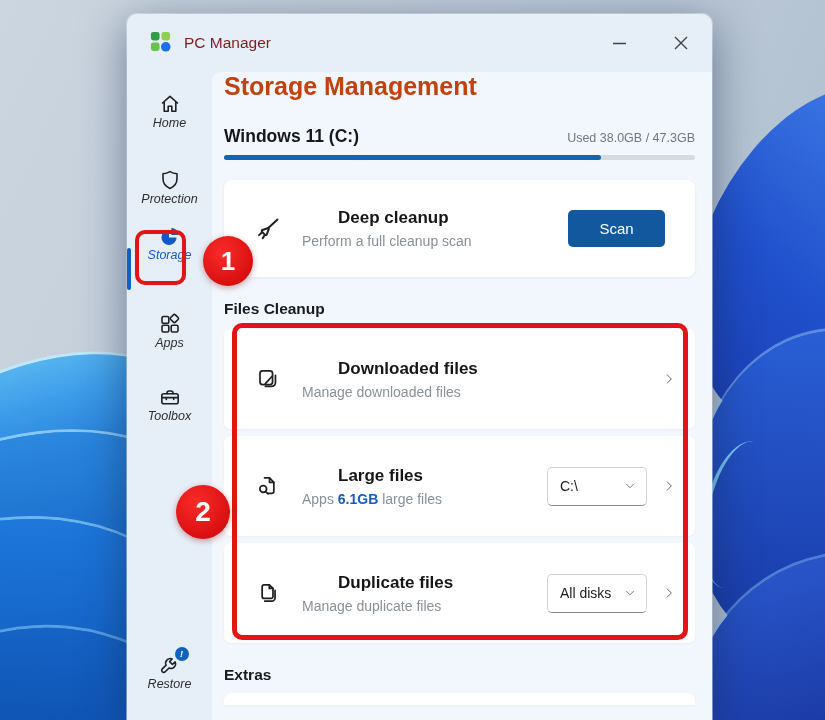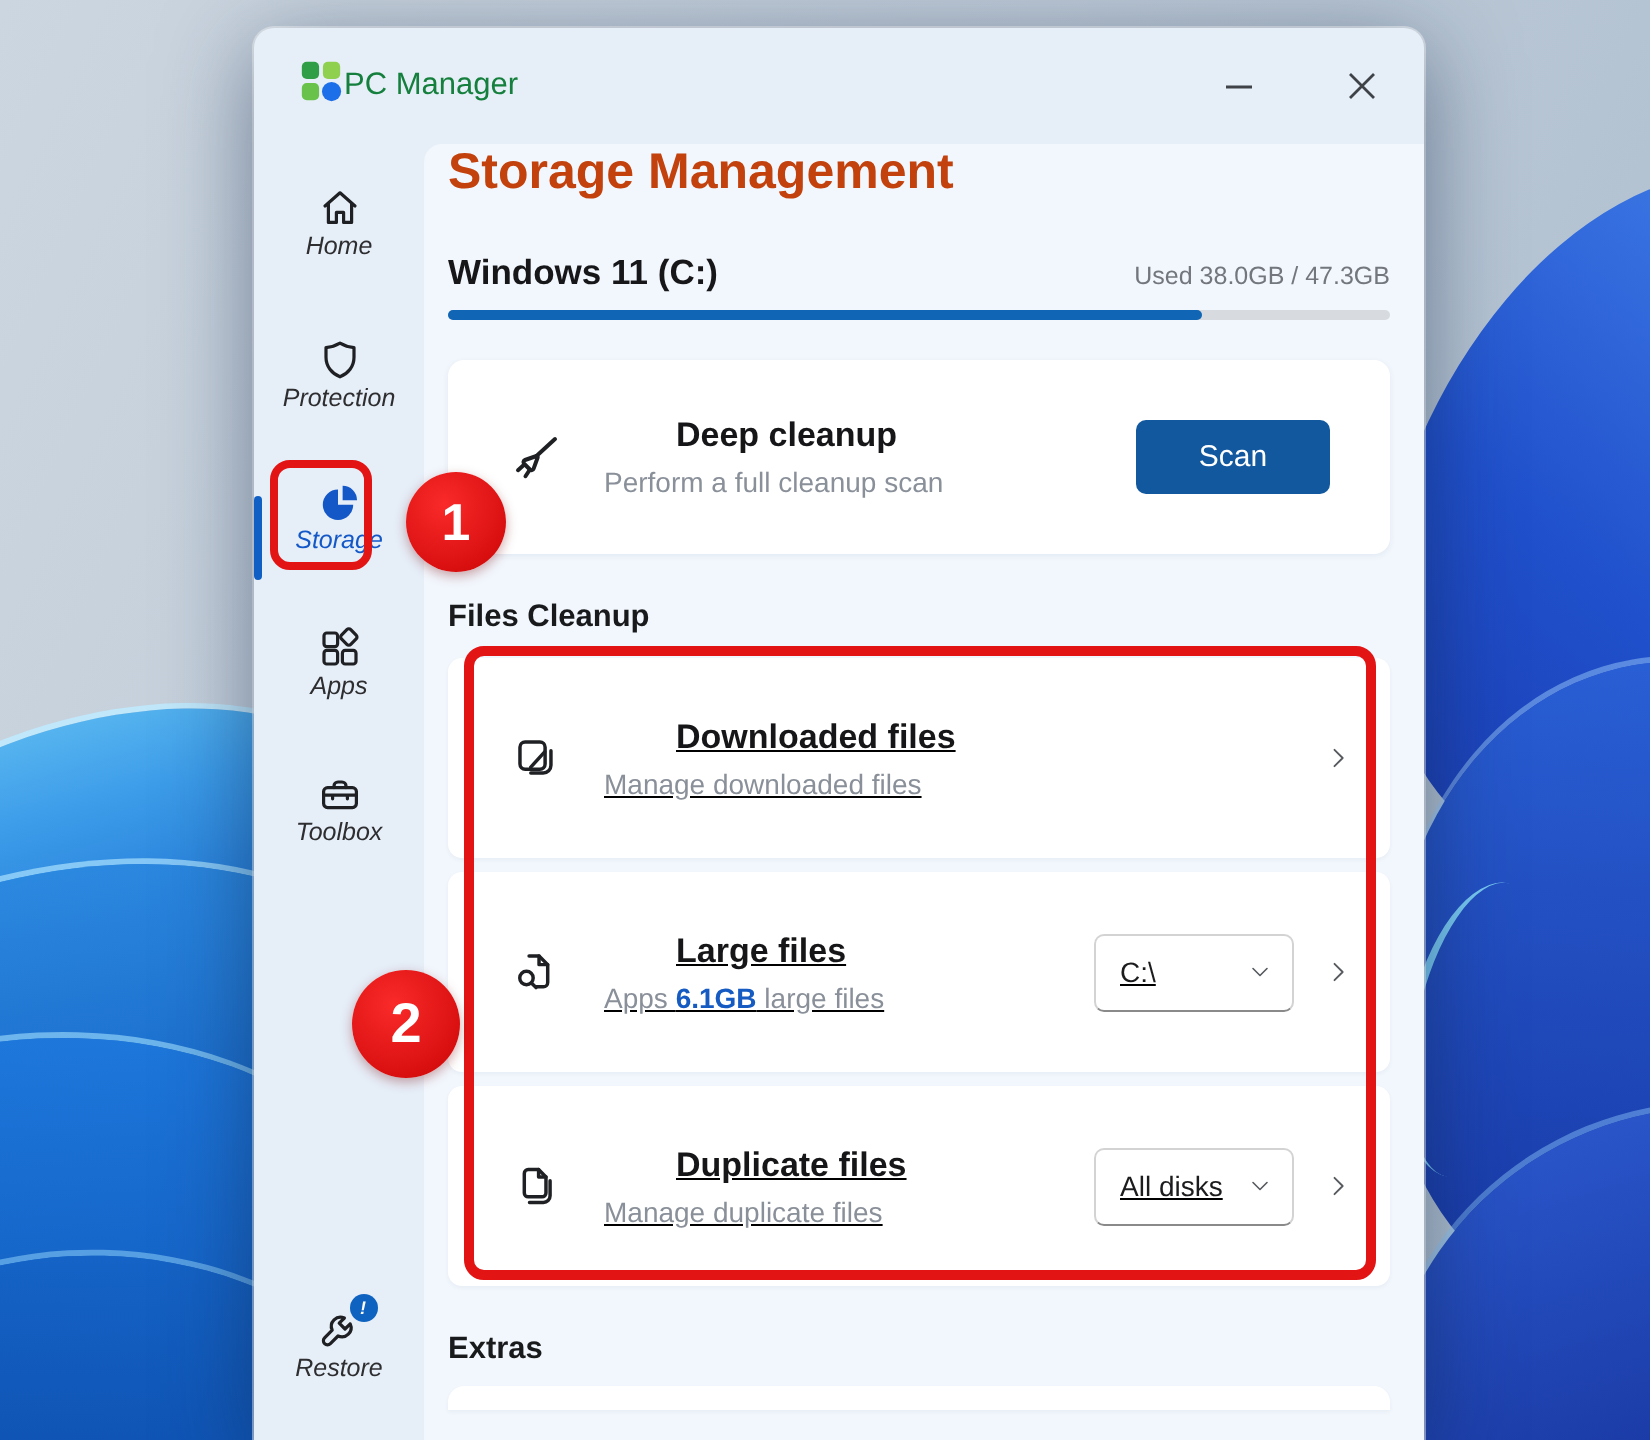--- a/index.html
+++ b/index.html
@@ -35,29 +35,29 @@
   #pr3{left:680px;top:556px;width:330px;height:270px;transform:rotate(-22deg);
        background:linear-gradient(185deg,#2a57cc,#10288c);
        border-radius:50% 50% 45% 55%/60% 60% 40% 40%;box-shadow:0 -3px 0 rgba(140,200,250,.45);}
   #predge{left:704px;top:440px;width:70px;height:150px;transform:rotate(12deg);
        border-left:4px solid rgba(130,215,247,.9);border-radius:50%;}
   
   .window{position:absolute;left:127px;top:14px;width:585px;height:706px;
       border-radius:10px 10px 0 0;background:#e6eef8;overflow:hidden;
       box-shadow:0 10px 45px rgba(15,35,70,.5),0 0 0 1px rgba(255,255,255,.55);}
   .titlebar{height:58px;display:flex;align-items:center;padding:0 22px;position:relative;}
-  .app-title{font-size:15.5px;color:#15803d;}
+  .app-title{font-size:15.5px;color:#7f1d1d;margin-left:12px;}
   .win-controls{position:absolute;right:16px;top:0;height:58px;display:flex;align-items:center;gap:32px;}
   .win-btn{width:30px;height:30px;display:flex;align-items:center;justify-content:center;cursor:default;}
   
   .sidebar{position:absolute;left:0;top:58px;width:85px;bottom:0;}
   .nav-item{position:absolute;width:100%;display:flex;flex-direction:column;align-items:center;gap:0;
       font-size:12.5px;color:#2e2e30;font-style:italic;}
   .nav-item svg{display:block;}
-  #nav-home{top:20px;} #nav-protection{top:96px;text-align:right;} #nav-storage{top:167px;justify-content:space-between;}
+  #nav-home{top:20px;} #nav-protection{top:96px;text-align:right;} #nav-storage{top:152px;justify-content:space-between;}
   #nav-apps{top:240px;} #nav-toolbox{top:313px;} #nav-restore{top:581px;}
   #nav-storage .nav-label{color:#1458c8;}
   .active-pill{position:absolute;left:0;top:176px;width:4px;height:42px;background:#0f5fc5;border-radius:3px;}
   .storage-outline{position:absolute;left:8px;top:158px;width:51px;height:55px;
       border:4px solid var(--red);border-radius:10px;pointer-events:none;}
   .badge{position:absolute;top:-6px;right:-7px;width:14px;height:14px;border-radius:50%;
       background:#0f63c0;color:#fff;font-size:9px;font-weight:700;display:flex;align-items:center;justify-content:center;}
   .icon-wrap{position:relative;}
   
   .main{position:absolute;left:85px;top:58px;right:0;bottom:0;background:#f2f7fd;
@@ -72,21 +72,21 @@
   .deep-card{margin-top:20px;height:97px;background:#fff;border-radius:8px;display:flex;align-items:center;
       padding:0 30px 0 29px;box-shadow:0 1px 3px rgba(30,50,90,.07);}
   .card-text{margin-left:19px;}
   .card-title{font-size:17px;font-weight:600;color:#161618;margin-left:36px;}
   .card-sub{font-size:14px;color:#8a9099;margin-top:5px;}
   .scan-btn{margin-left:auto;width:97px;height:37px;background:var(--scan);color:#fff;border:none;
       border-radius:5px;font-size:15px;font-family:inherit;cursor:pointer;}
   .section-heading{margin-top:23px;font-size:15.5px;font-weight:600;color:#191a1c;}
   .rows-wrap{position:relative;margin-top:11px;}
   .file-row{height:100px;background:#fff;border-radius:7px;display:flex;align-items:center;
-      padding:0 19px 0 31px;box-shadow:0 1px 2px rgba(30,50,90,.05);text-decoration:underline;}
+      padding:0 19px 0 31px;box-shadow:0 1px 2px rgba(30,50,90,.05);}
   .file-row + .file-row{margin-top:7px;}
   .row-text{margin-left:21px;}
   .row-right{margin-left:auto;display:flex;align-items:center;gap:15px;}
   .dropdown{width:100px;height:39px;background:#fff;border:1px solid #d3d3d3;border-bottom-color:#8a8a8a;
       border-radius:5px;display:flex;align-items:center;justify-content:space-between;
       padding:0 10px 0 12px;font-size:14px;color:#1c1c1e;cursor:pointer;}
   .hl-blue{color:#155bc2;font-weight:600;}
   .red-frame{position:absolute;left:8px;right:7px;top:-6px;bottom:3px;border:5px solid var(--red);
       border-radius:10px;pointer-events:none;}
   .bottom-sliver{margin-top:9px;height:12px;background:#fff;border-radius:8px 8px 0 0;

